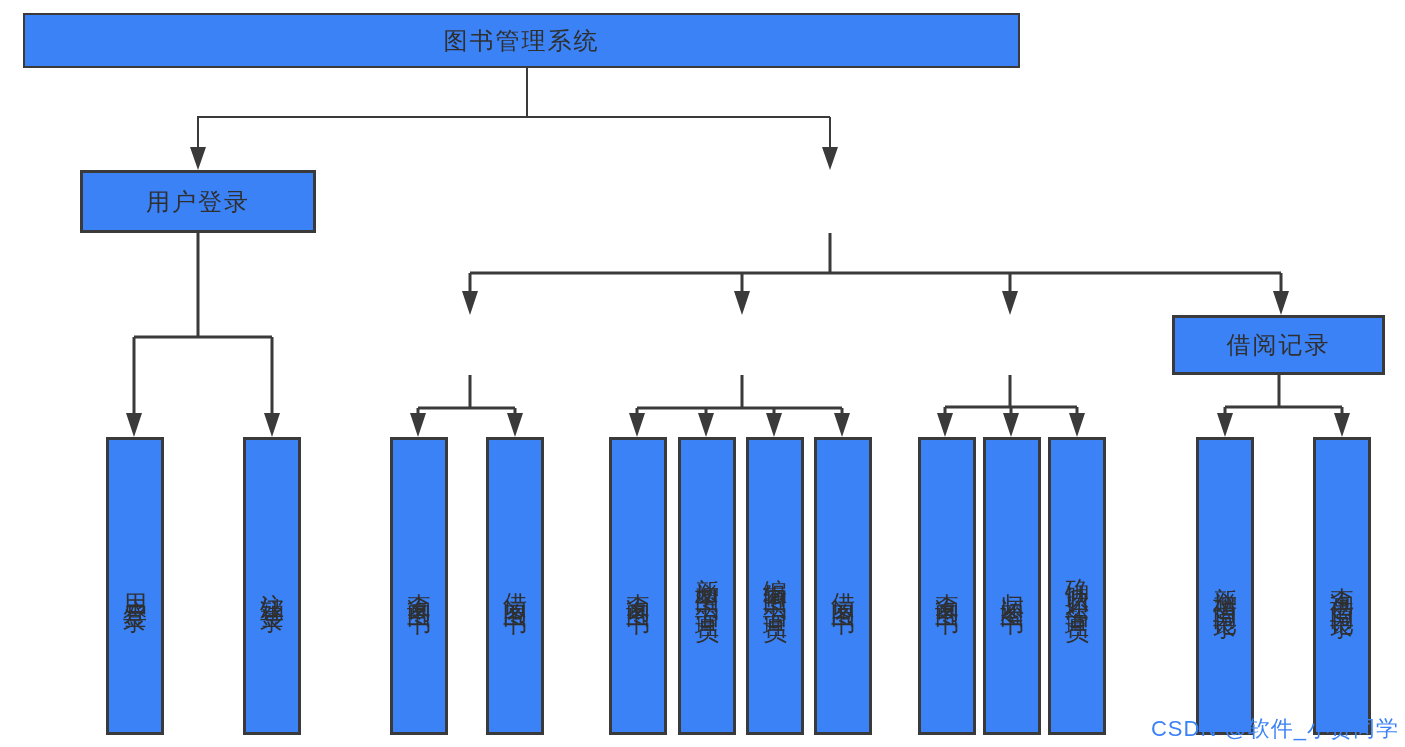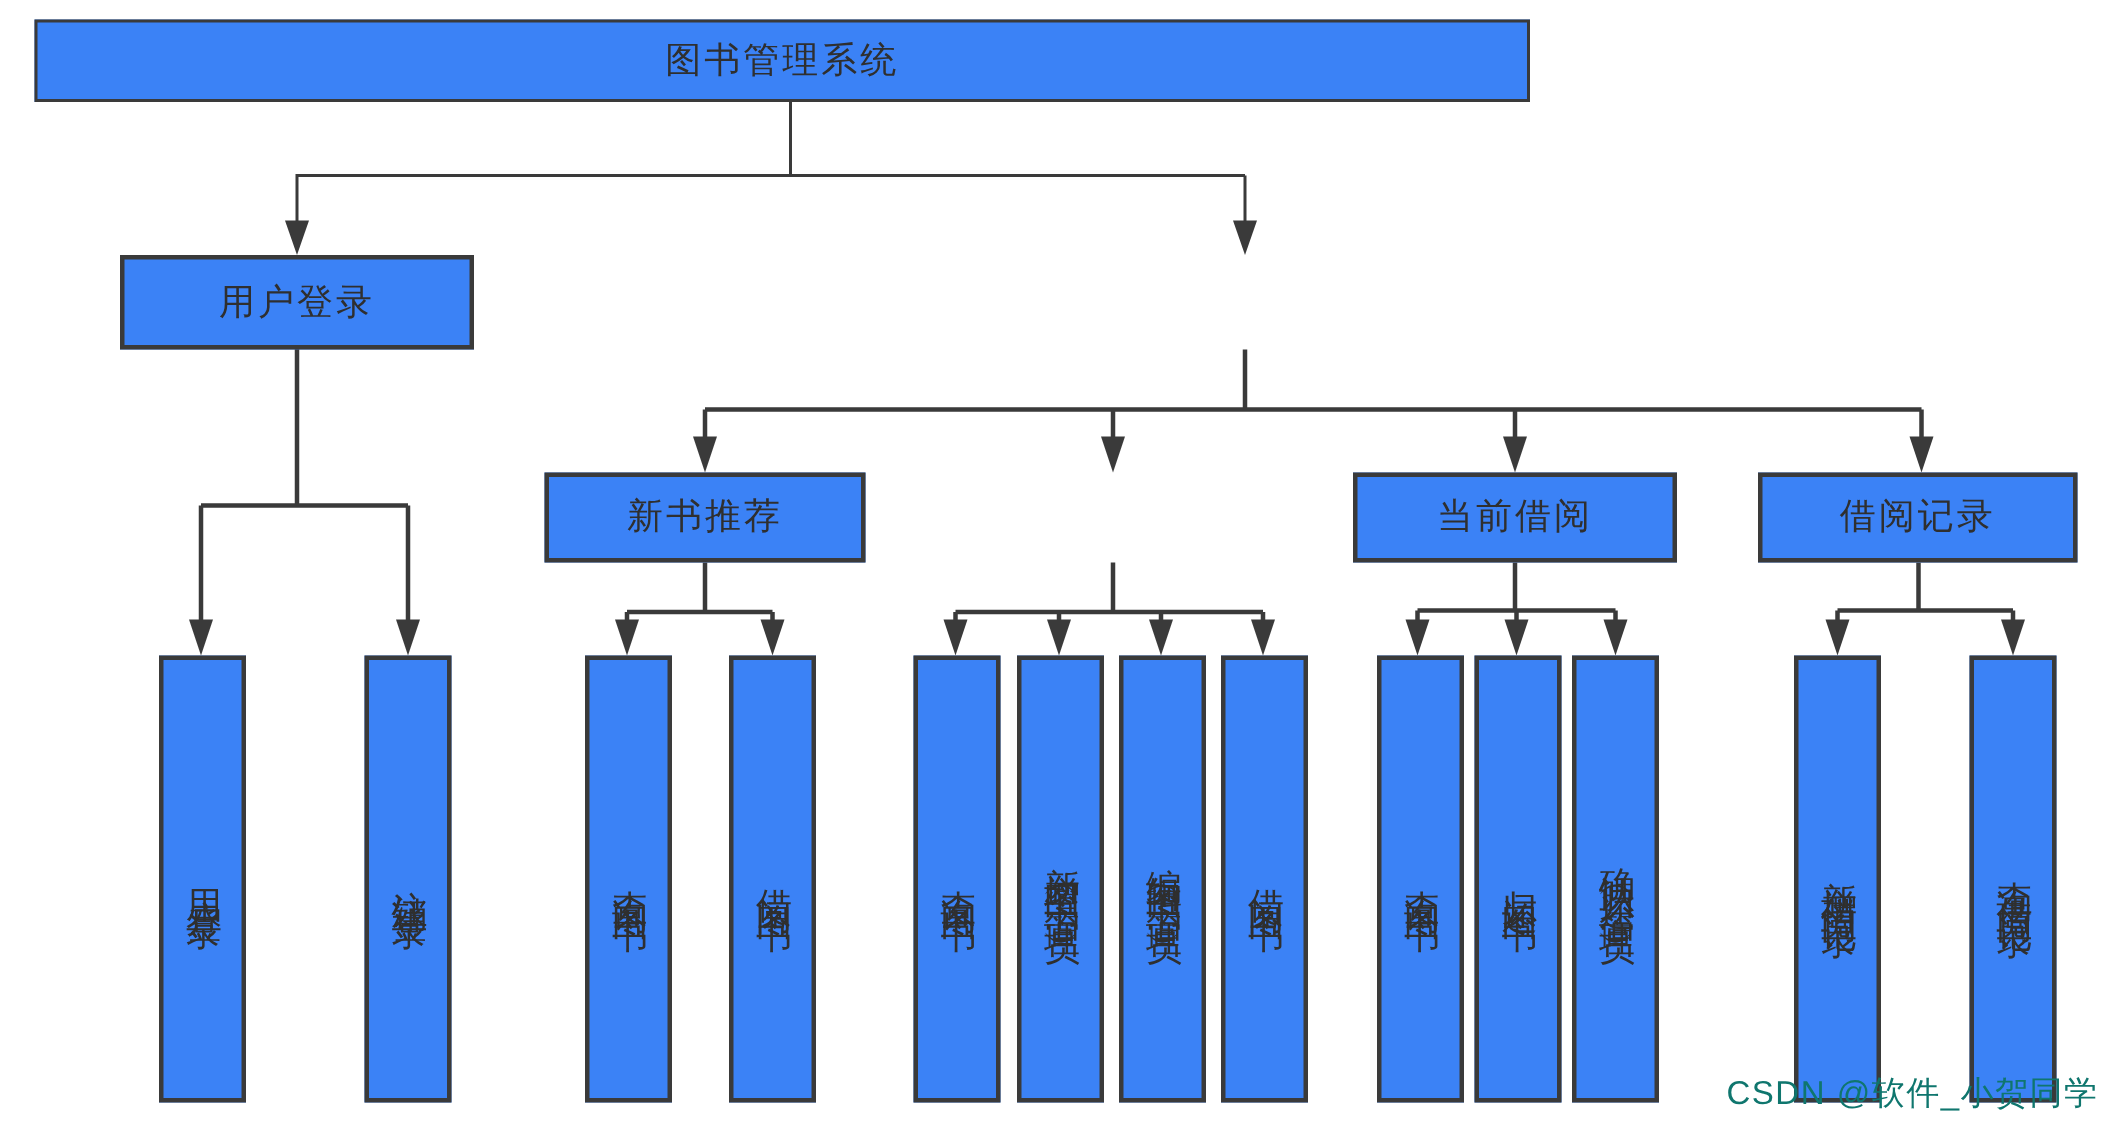--- a/index.html
+++ b/index.html
@@ -49,21 +49,21 @@
     font-size: 24px;
     letter-spacing: 6px;
     white-space: nowrap;
   }
   .watermark {
     position: absolute;
     right: 6px;
     bottom: 3px;
     font-size: 22px;
     letter-spacing: 1px;
-    color: #0f766e;
+    color: #3b82f6;
     z-index: 10;
     white-space: nowrap;
   }
 </style>
 </head>
 <body>
 
 <div class="canvas">
 
   <svg class="connectors" viewBox="0 0 1405 747" xmlns="http://www.w3.org/2000/svg">
@@ -117,26 +117,20 @@
   </svg>
 
   <div class="node l1" style="left:23px; top:13px; width:997px; height:55px;">
     <span class="lbl">图书管理系统</span>
   </div>
 
   <div class="node" style="left:80px; top:170px; width:236px; height:63px;">
     <span class="lbl">用户登录</span>
   </div>
 
-  <div class="node" style="left:363px; top:315px; width:214px; height:60px;">
-    <span class="lbl">新书推荐</span>
-  </div>
-  <div class="node" style="left:902px; top:315px; width:216px; height:60px;">
-    <span class="lbl">当前借阅</span>
-  </div>
   <div class="node" style="left:1172px; top:315px; width:213px; height:60px;">
     <span class="lbl">借阅记录</span>
   </div>
 
   <div class="node v" style="left:106px; top:437px; width:58px; height:298px;">
     <span class="lbl">用户登录</span>
   </div>
   <div class="node v" style="left:243px; top:437px; width:58px; height:298px;">
     <span class="lbl">注销登录</span>
   </div>

